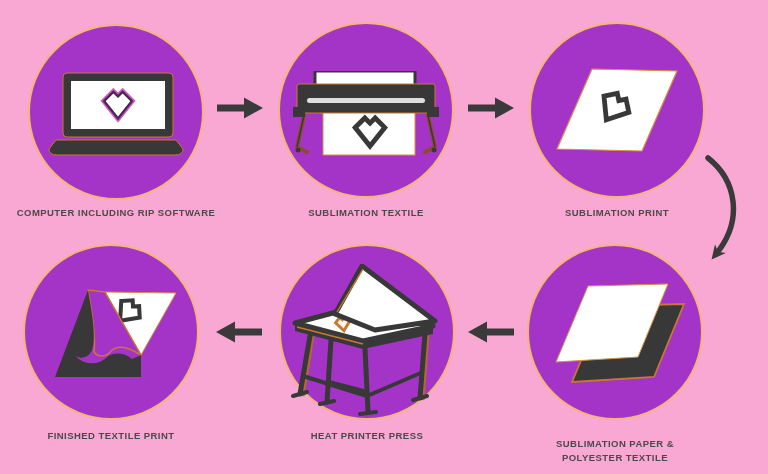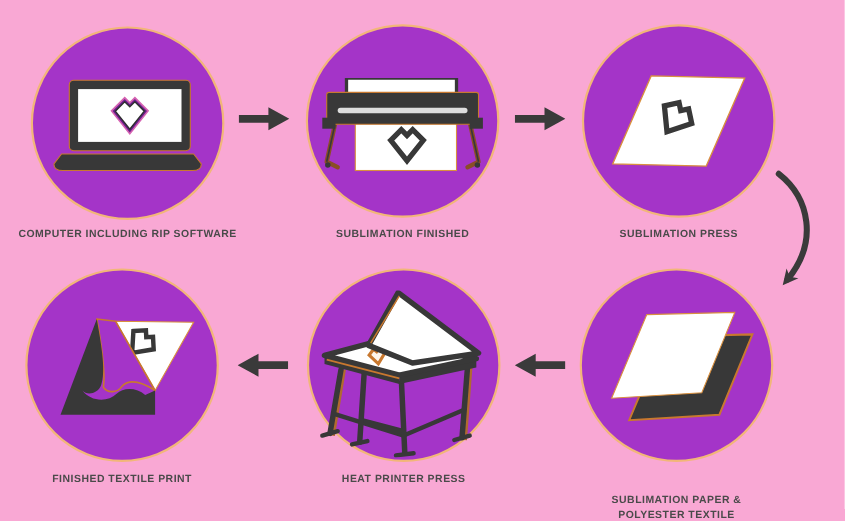--- a/index.html
+++ b/index.html
@@ -62,56 +62,56 @@
       <rect x="6" y="13" width="138" height="29" rx="2" fill="#383838" stroke="#C8782F" stroke-width="1"></rect>
       <rect x="16" y="27" width="118" height="5" rx="2.5" fill="#DEDEDE"></rect>
       <rect x="2" y="36" width="12" height="10" fill="#383838"></rect>
       <rect x="136" y="36" width="12" height="10" fill="#383838"></rect>
 
       <g transform="translate(79,61) scale(0.37) translate(-50,-50)">
         <path d="M10 38 L36 12 L50 26 L64 12 L90 38 L50 88 Z" fill="#ffffff" stroke="#383838" stroke-width="13"></path>
       </g>
     </svg>
   </div>
-  <div class="step-label" style="left:236px;top:206px;">SUBLIMATION FINISHED</div>
+  <div class="step-label" style="left:236px;top:206px;">SUBLIMATION TEXTILE</div>
 
   <div class="connector" style="left:468px;top:97px;">
     <svg width="46" height="22" viewBox="0 0 46 22">
         <path d="M0 7.5 H27 V0.5 L46 11 L27 21.5 V14.5 H0 Z" fill="#3A3A3A"></path>
       </svg>
   </div>
 
   <div class="circle" style="left:529px;top:22px;">
     <svg width="134" height="84" viewBox="0 0 134 84">
       <polygon points="42,1 127,3 92,83 7,81" fill="#ffffff" stroke="#D9903F" stroke-width="1.2"></polygon>
       <g transform="translate(64,40) rotate(33) scale(0.37) translate(-50,-50)">
         <path d="M10 38 L36 12 L50 26 L64 12 L90 38 L50 88 Z" fill="#ffffff" stroke="#383838" stroke-width="13"></path>
       </g>
     </svg>
   </div>
-  <div class="step-label" style="left:487px;top:206px;">SUBLIMATION PRESS</div>
+  <div class="step-label" style="left:487px;top:206px;">SUBLIMATION PRINT</div>
 
   <div class="connector" style="left:686px;top:152px;">
     <svg width="66" height="124" viewBox="0 0 66 124">
       <defs>
         <marker id="ah" markerUnits="userSpaceOnUse" markerWidth="18" markerHeight="18" refX="9" refY="9" orient="auto">
           <path d="M2 2 L16 9 L2 16 L6 9 Z" fill="#3A3A3A"></path>
         </marker>
       </defs>
       <path d="M22 6 C50 28 58 68 30 102" fill="none" stroke="#3A3A3A" stroke-width="5.5" stroke-linecap="round" marker-end="url(#ah)"></path>
     </svg>
   </div>
 
   <div class="circle" style="left:527px;top:244px;">
     <svg width="142" height="104" viewBox="0 0 142 104">
       <polygon points="60,26 140,24 110,97 28,102" fill="#383838" stroke="#C8782F" stroke-width="1.8"></polygon>
       <polygon points="44,6 124,4 94,77 12,82" fill="#ffffff" stroke="#D9903F" stroke-width="1"></polygon>
     </svg>
   </div>
-  <div class="step-label" style="left:485px;top:448px;">SUBLIMATION PAPER &amp;
+  <div class="step-label" style="left:485px;top:437px;">SUBLIMATION PAPER &amp;
 POLYESTER TEXTILE</div>
 
   <div class="connector" style="left:468px;top:321px;">
     <svg width="46" height="22" viewBox="0 0 46 22" style="transform:scaleX(-1)">
         <path d="M0 7.5 H27 V0.5 L46 11 L27 21.5 V14.5 H0 Z" fill="#3A3A3A"></path>
       </svg>
   </div>
 
   <div class="circle" style="left:279px;top:244px;">
     <svg width="168" height="152" viewBox="0 0 168 152" style="margin-top:16px">

